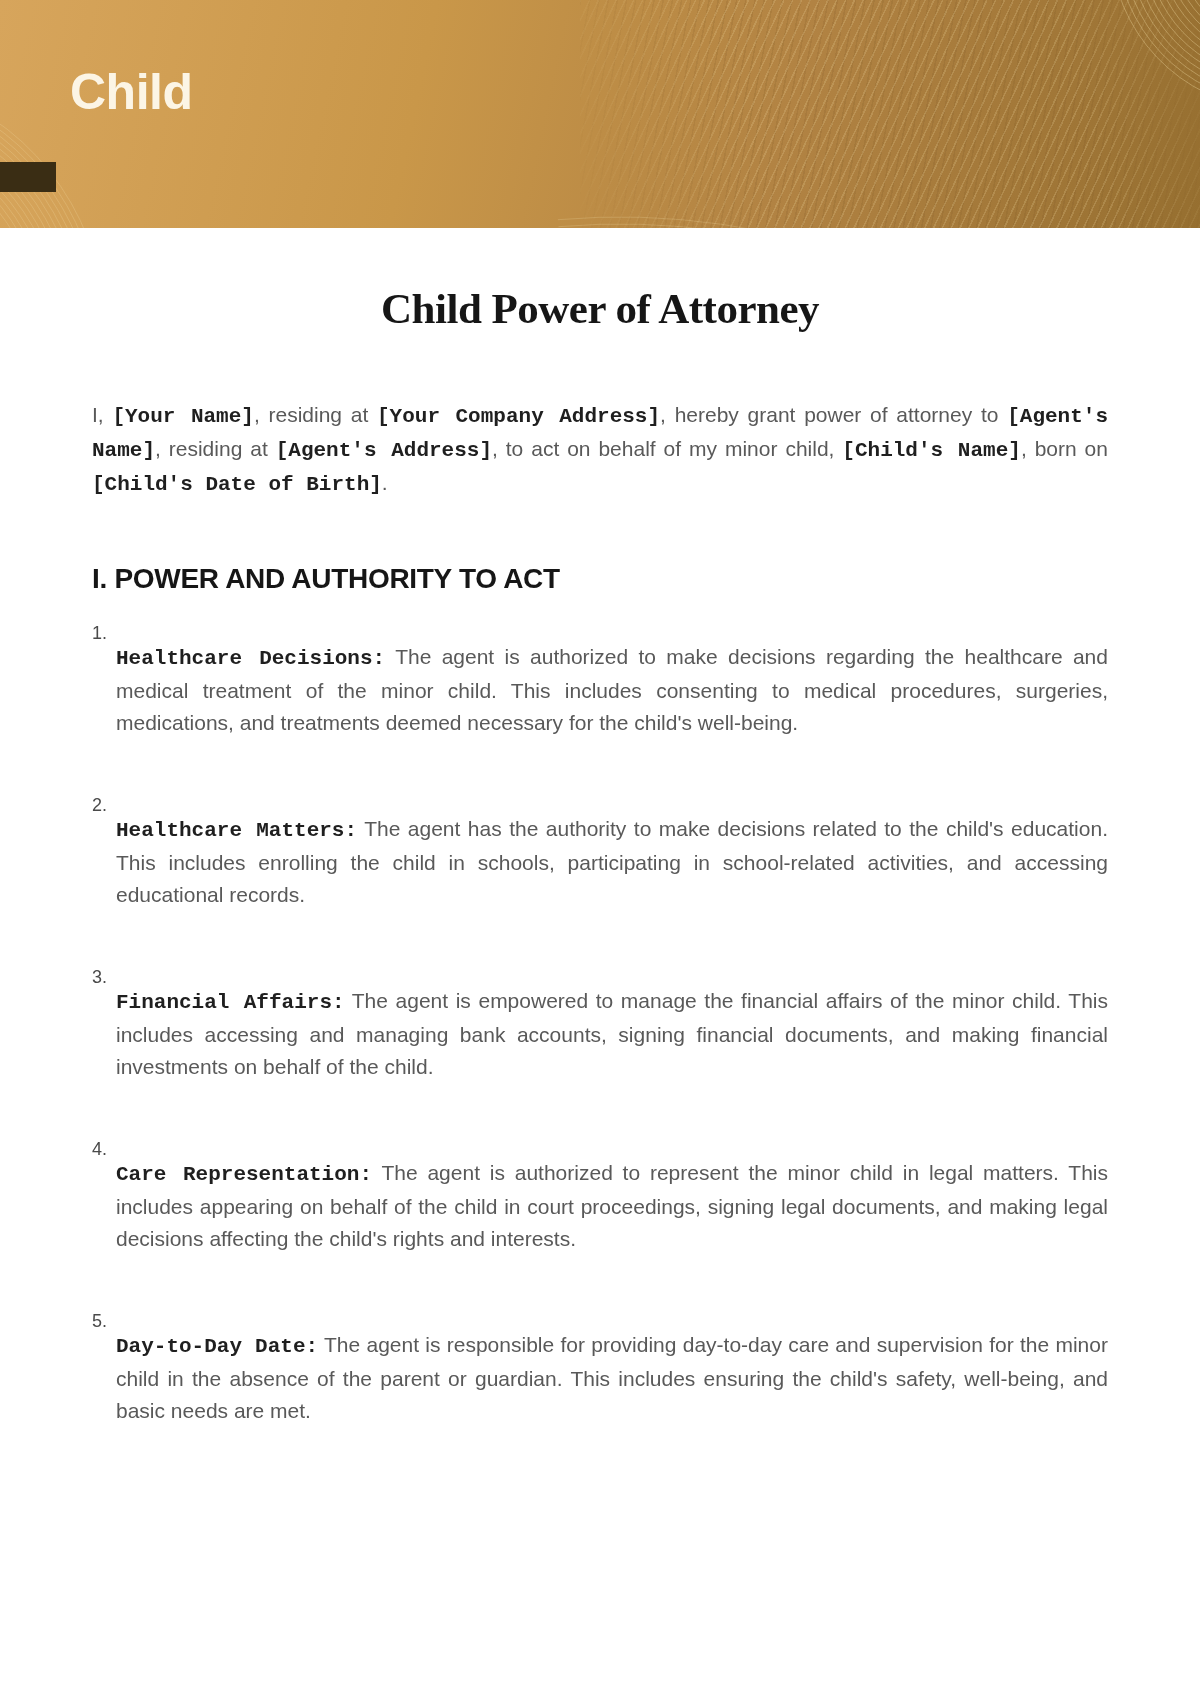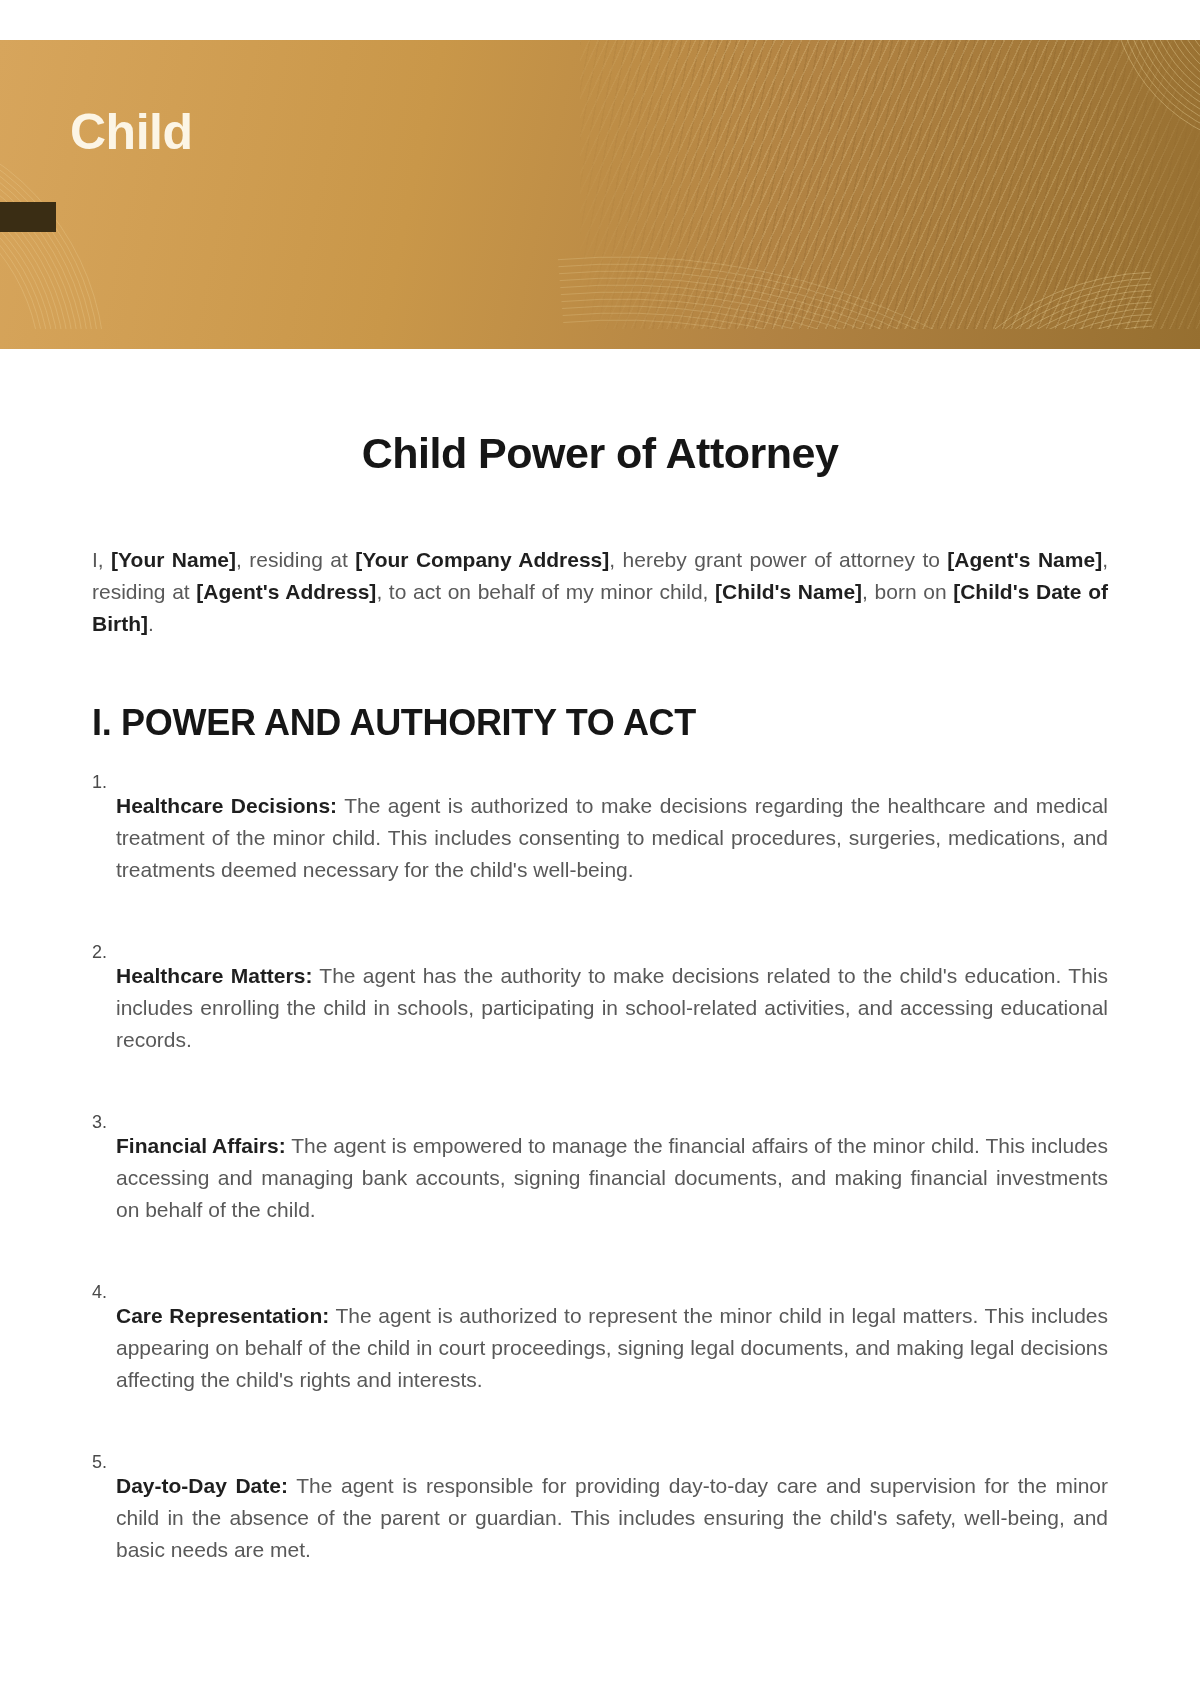--- a/index.html
+++ b/index.html
@@ -7,24 +7,23 @@
     width:1200px; height:1700px;
     background:#ffffff;
     font-family:"Liberation Sans", sans-serif;
     position:relative;
     overflow:hidden;
   }
 
   
   .banner {
     position:relative;
-    width:1200px; height:309px;
+    width:1200px; height:228px;
     background:linear-gradient(102deg,#d7a55c 0%,#c99749 35%,#b28343 65%,#966f30 100%);
     overflow:hidden;
-    margin-top:40px;
   }
   .banner-waves { position:absolute; left:0; top:0; width:1200px; height:289px; }
   .banner-streaks {
     position:absolute; right:0; top:0; width:620px; height:289px;
     background:
       repeating-linear-gradient(115deg, rgba(243,222,166,0.20) 0 1.5px, rgba(0,0,0,0) 1.5px 8px),
       repeating-linear-gradient(101deg, rgba(130,92,40,0.18) 0 1.5px, rgba(0,0,0,0) 1.5px 9px);
     -webkit-mask:linear-gradient(78deg, transparent 0%, #000 30%, #000 80%, transparent 100%);
     mask:linear-gradient(78deg, transparent 0%, #000 30%, #000 80%, transparent 100%);
   }
@@ -33,35 +32,36 @@
   }
   .banner-title {
     position:absolute; left:70px; top:58px;
     font-size:50px; line-height:68px; font-weight:bold;
     letter-spacing:-0.5px;
   }
 
   
   .content { padding:0 92px; color:#595959; }
   .doc-title {
-    margin:80px 0 0;
+    margin:56px 0 0;
     text-align:center;
     font-size:43px; font-weight:bold; letter-spacing:-0.5px;
     color:#161616;
+    font-family:Liberation Serif, serif;
   }
   .intro {
     margin:66px 0 0;
     font-size:21px; line-height:32px;
     text-align:justify;
   }
-  .intro strong, .item-body strong, .para strong { color:#1f1f1f; }
+  .intro strong, .item-body strong, .para strong { color:#1f1f1f;font-family:Liberation Mono, monospace; }
 
   .sec-heading {
     margin:0;
-    font-size:36px; font-weight:bold; letter-spacing:-0.3px;
+    font-size:28px; font-weight:bold; letter-spacing:-0.3px;
     color:#161616;
   }
   .sec-heading.first { margin-top:62px; }
   .sec-heading.second { margin-top:38px; }
 
   .list { margin-top:26px; }
   .item { display:flex; margin-bottom:54px; }
   .item:last-child { margin-bottom:0; }
   .item-num {
     flex:none; width:24px;

